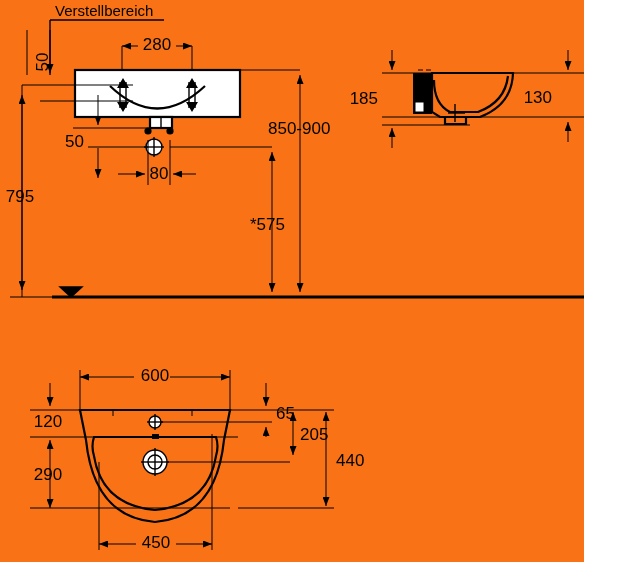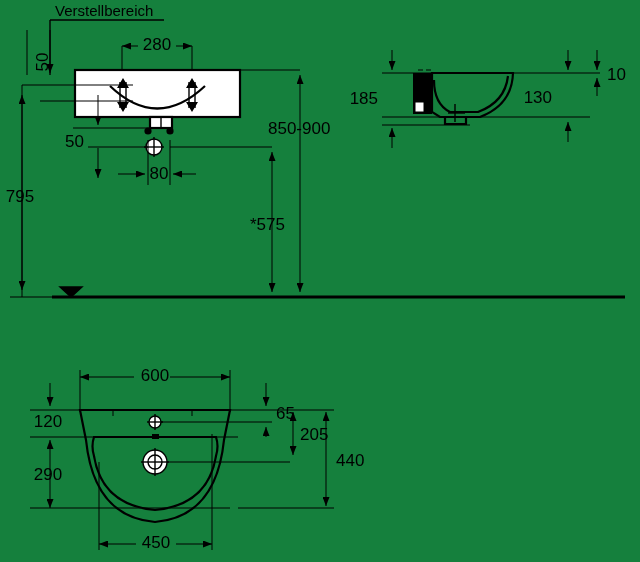--- a/index.html
+++ b/index.html
@@ -3,23 +3,23 @@
 <meta charset="utf-8">
 <title>Technical Drawing</title>
 <style>
   html,body{margin:0;padding:0;background:#ffffff;}
   body{
     font-family:"Liberation Sans", sans-serif;
     color:#000000;
   }
   #sheet{
     position:relative;
-    width:640px;
+    width:584px;
     height:562px;
-    background:#15803d;
+    background:#f97316;
     overflow:hidden;
   }
   #sheet svg{
     position:absolute;
     left:0; top:0;
     width:640px;
     height:562px;
   }
   .dimtext{
     font-family:"Liberation Sans", sans-serif;

